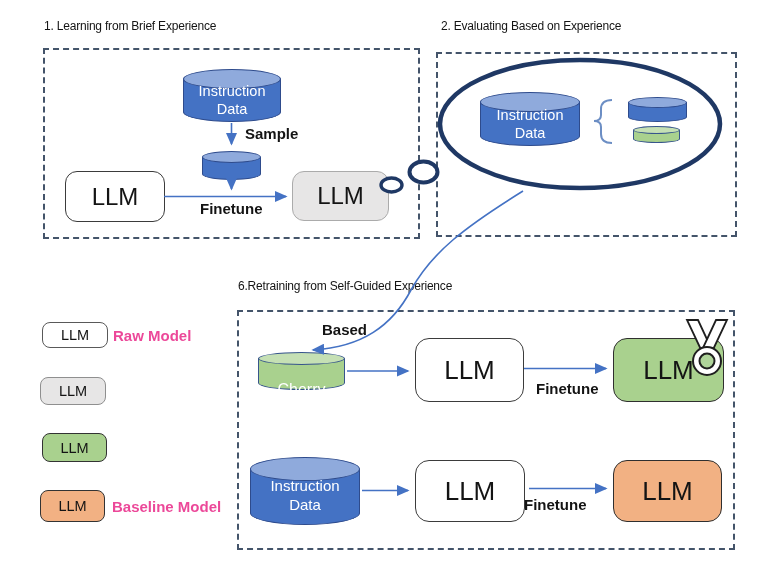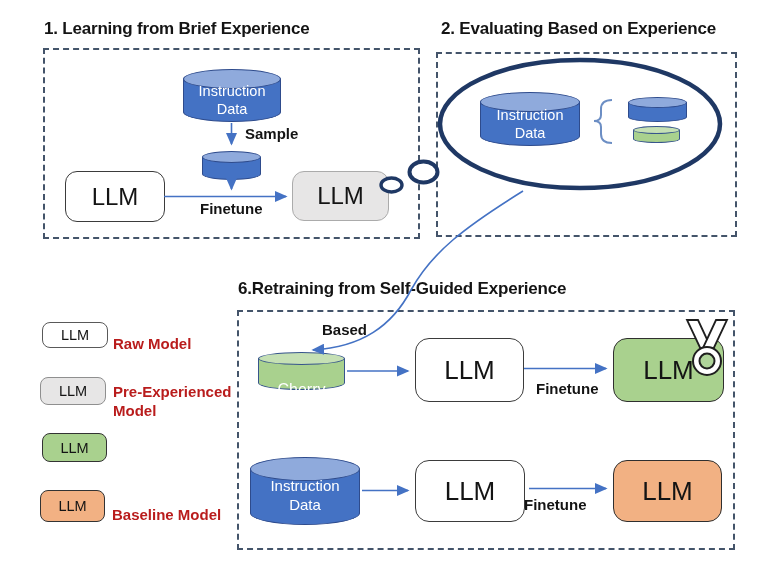--- a/index.html
+++ b/index.html
@@ -1,19 +1,19 @@
 <!DOCTYPE html>
 <html><head>
 <meta charset="utf-8">
 <style>
   html,body{margin:0;padding:0;background:#fff;}
   #canvas{position:relative;width:776px;height:578px;background:#fff;
           font-family:"Liberation Sans","DejaVu Sans",sans-serif;overflow:hidden;color:#141414;}
   .panel{position:absolute;border:2px dashed #44546A;z-index:1;background:transparent;}
-  .title{position:absolute;font-weight:700;font-size:17px;color:#141414;white-space:nowrap;z-index:4;letter-spacing:-0.2px;}
+  .title{position:absolute;font-weight:400;font-size:12px;color:#141414;white-space:nowrap;z-index:4;letter-spacing:-0.2px;}
   .lbl{position:absolute;font-weight:700;font-size:15px;color:#141414;white-space:nowrap;z-index:5;}
   .llm-box{position:absolute;display:flex;align-items:center;justify-content:center;
            background:#fff;border:1.7px solid #3b3b3b;color:#141414;z-index:3;}
   .llm-box.gray{background:#E7E6E6;border-color:#ababab;}
   .llm-box.green{background:#A9D18E;border-color:#2f2f2f;}
   .llm-box.orange{background:#F2B183;border-color:#2f2f2f;}
   .cyl{position:absolute;z-index:3;}
   .cyl .ctop{position:absolute;left:0;right:0;top:0;border-radius:50%;box-sizing:border-box;z-index:2;}
   .cyl .cbody{position:absolute;left:0;right:0;bottom:0;box-sizing:border-box;z-index:1;}
   .cyl .clabel{position:absolute;left:3%;right:3%;text-align:center;color:#fff;z-index:3;line-height:1.25;}
@@ -22,21 +22,21 @@
   .cyl.green .ctop{background:#C5E0B4;border:1.5px solid #37558C;}
   .cyl.green .cbody{background:#A9D18E;border:1.5px solid #37558C;border-top:none;}
   svg.layer{position:absolute;left:0;top:0;pointer-events:none;}
   #svg-low{z-index:2;}
   #svg-high{z-index:6;}
   .chip{position:absolute;display:flex;align-items:center;justify-content:center;font-size:14.5px;
         color:#141414;border-radius:8px;z-index:3;background:#fff;border:1.6px solid #595959;}
   .chip.gray{background:#E7E6E6;border-color:#8f8f8f;}
   .chip.green{background:#A9D18E;border-color:#333;}
   .chip.orange{background:#F2B183;border-color:#333;}
-  .legend-label{position:absolute;font-weight:700;font-size:15px;color:#b91c1c;line-height:1.28;z-index:3;margin-top:8px;}
+  .legend-label{position:absolute;font-weight:700;font-size:15px;color:#ec4899;line-height:1.28;z-index:3;}
 </style>
 </head>
 <body>
 
 <div id="canvas">
 
   <div class="panel" style="left:43px;top:48px;width:373px;height:187px;"></div>
   <div class="panel" style="left:436px;top:52px;width:297px;height:181px;"></div>
   <div class="panel" style="left:237px;top:310px;width:494px;height:236px;"></div>
 
@@ -122,21 +122,20 @@
   </div>
 
   <div class="chip" style="left:42px;top:322px;width:64px;height:24px;">
     <span>LLM</span>
   </div>
   <div class="legend-label" style="left:113px;top:326px;">Raw Model</div>
 
   <div class="chip gray" style="left:40px;top:377px;width:64px;height:26px;">
     <span>LLM</span>
   </div>
-  <div class="legend-label" style="left:113px;top:374px;width:132px;">Pre-Experienced Model</div>
 
   <div class="chip green" style="left:42px;top:433px;width:63px;height:27px;">
     <span>LLM</span>
   </div>
 
   <div class="chip orange" style="left:40px;top:490px;width:63px;height:30px;">
     <span>LLM</span>
   </div>
   <div class="legend-label" style="left:112px;top:497px;">Baseline Model</div>
 

